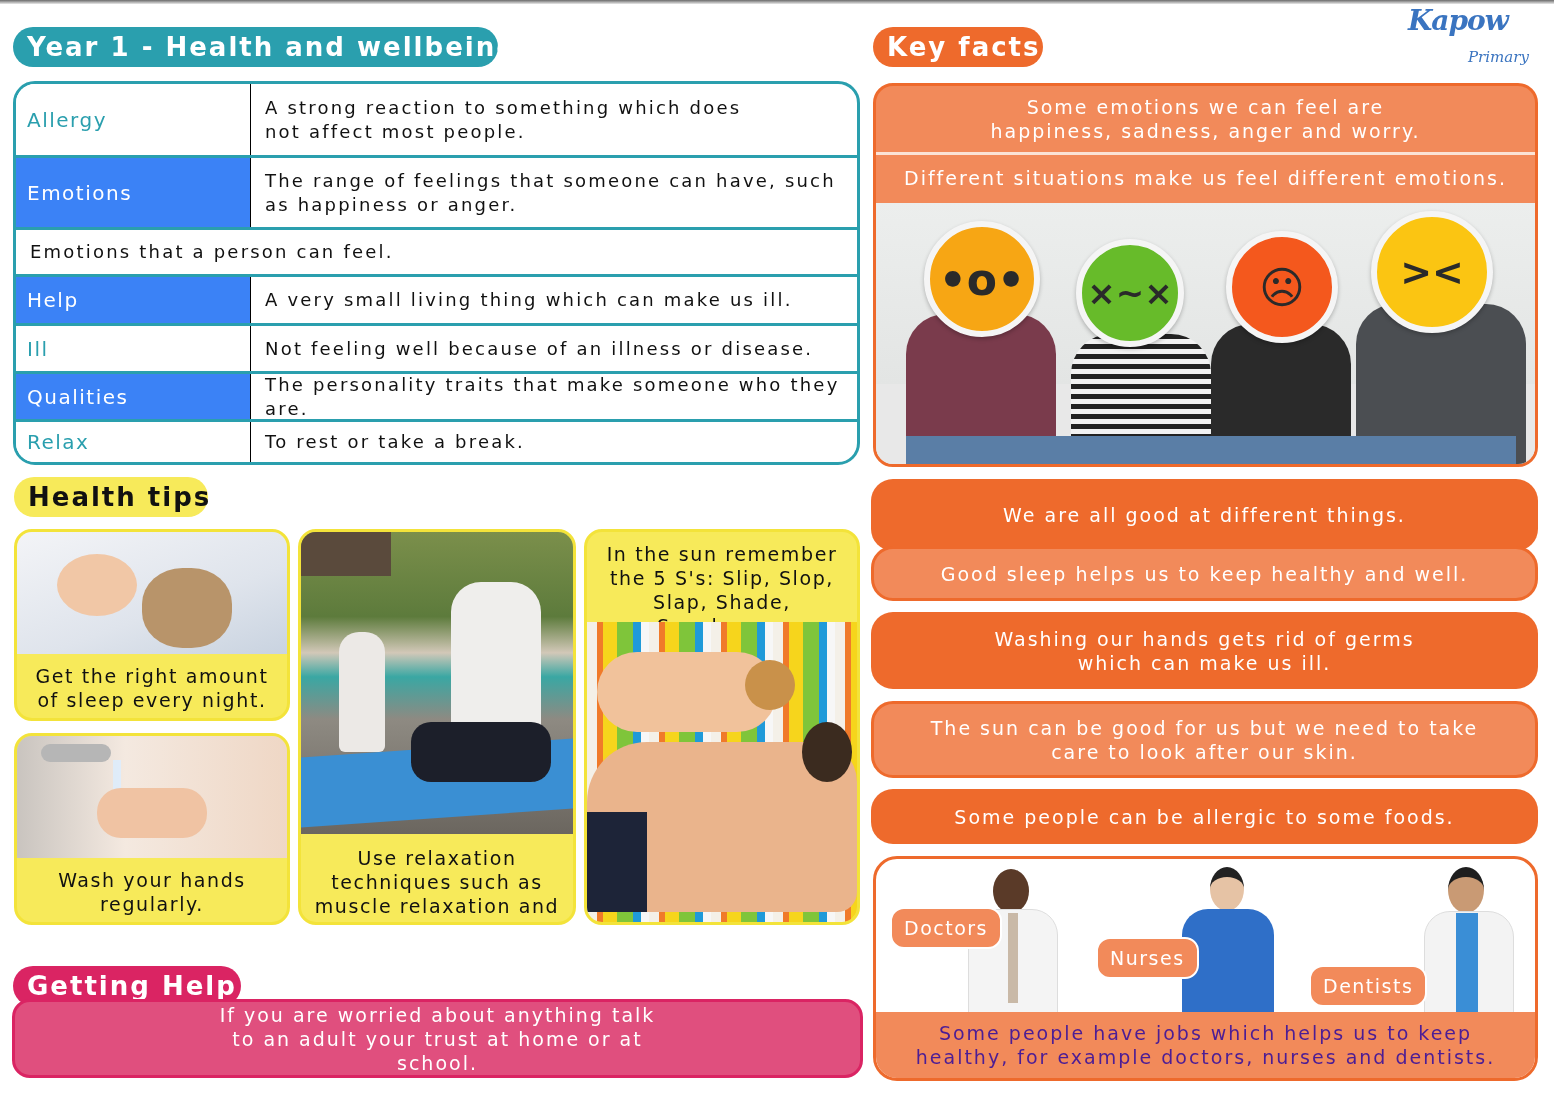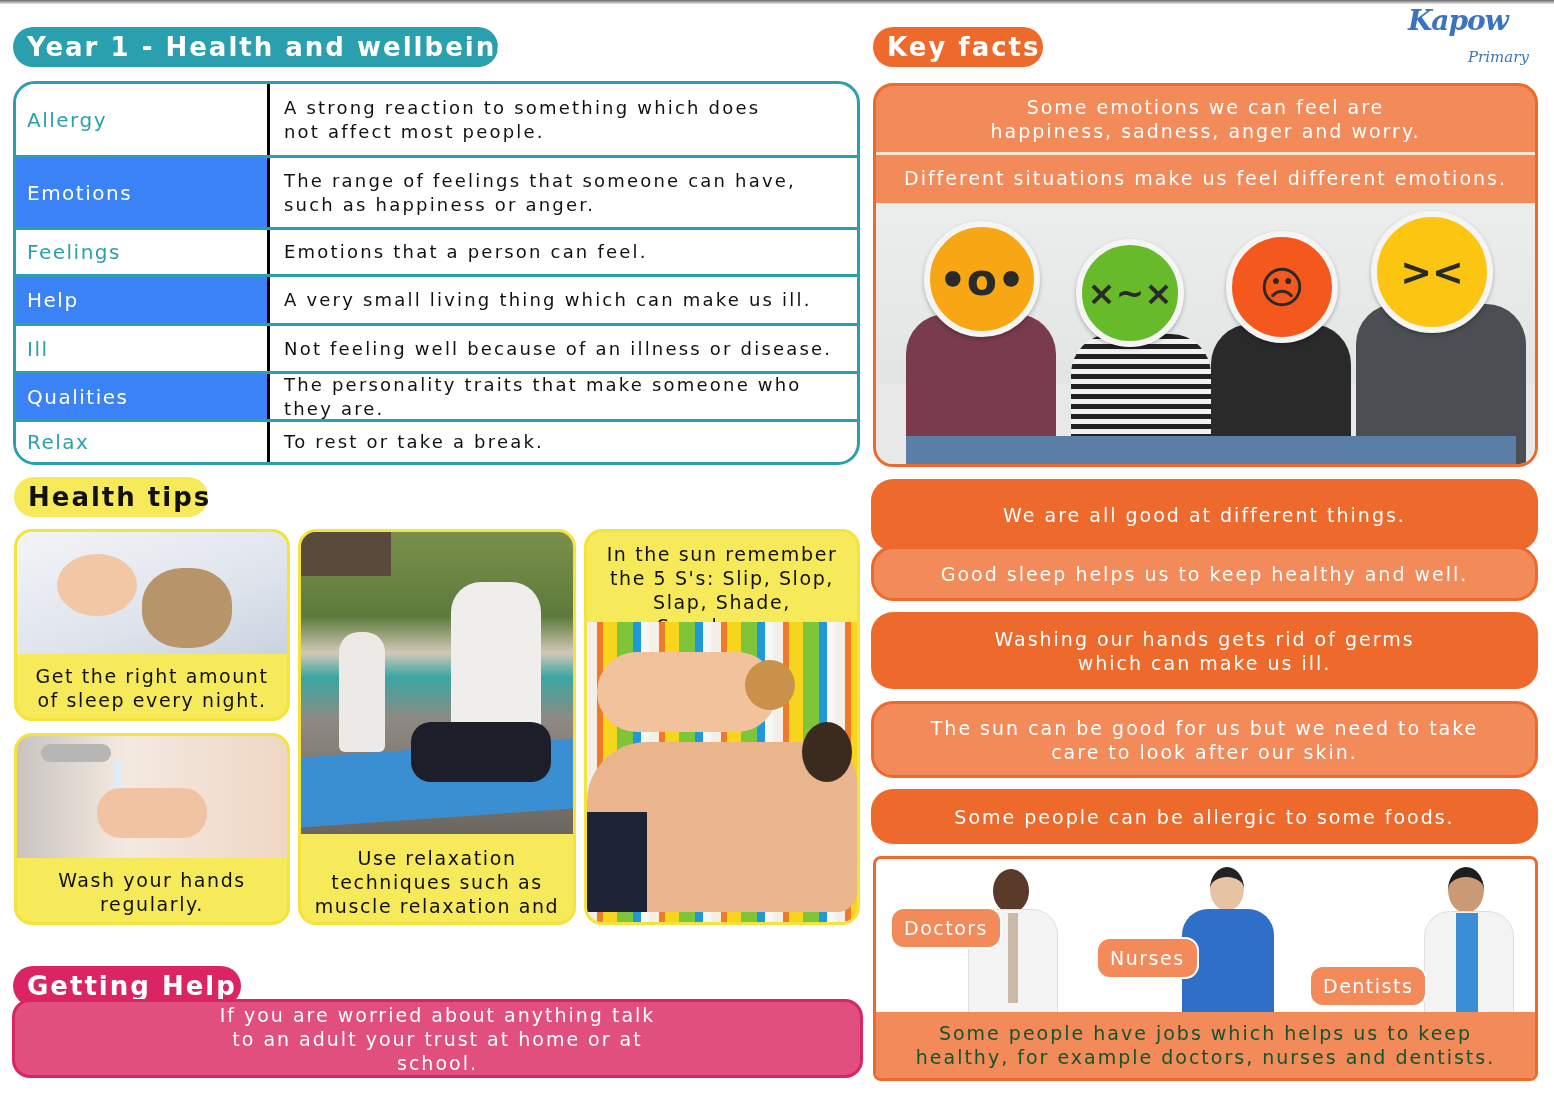--- a/index.html
+++ b/index.html
@@ -12,21 +12,21 @@
   .teal { background: #2a9fae; color: #fff; }
   .orange-t { background: #ee6a2c; color: #fff; }
   .yellow-t { background: #f7ea5a; color: #111; }
   .pink-t { background: #da2463; color: #fff; }
 
   
   .vocab { position: absolute; left: 13px; top: 81px; width: 847px; height: 384px; border: 3px solid #2a9fae;
     border-radius: 22px; overflow: hidden; background: #fff; }
   .vrow { display: flex; border-top: 3px solid #2a9fae; }
   .vrow:first-child { border-top: none; }
-  .vterm { width: 254px; border-right: 3px solid #000000; display: flex; align-items: center; padding-left: 11px;
+  .vterm { width: 235px; border-right: 1px solid #000000; display: flex; align-items: center; padding-left: 11px;
     font-size: 20px; letter-spacing: 1.5px; }
   .vterm.light { background: #fff; color: #2a9fae; }
   .vterm.dark { background: #3b82f6; color: #fff; }
   .vdef { flex: 1; display: flex; align-items: center; padding: 18px 14px; font-size: 18px; letter-spacing: 2.2px; line-height: 24px; color: #111; }
 
   
   .kf-box { position: absolute; left: 873px; top: 83px; width: 665px; height: 384px; border: 3px solid #ee6a2c;
     border-radius: 20px; overflow: hidden; background: #f28a5a; }
   .kf-line1 { height: 69px; display: flex; align-items: center; justify-content: center; text-align: center; color: #fff;
     font-size: 19px; letter-spacing: 2px; line-height: 24px; border-bottom: 3px solid #fbe3d6; }
@@ -34,23 +34,23 @@
   .emoji-photo { position: absolute; left: 0; top: 117px; width: 659px; height: 261px; background: linear-gradient(#eceeed, #dfe1e0); overflow: hidden; }
   .sofa { position: absolute; left: 0; bottom: 0; width: 100%; height: 80px; background: #e8e8e8; }
   .person { position: absolute; bottom: 0; border-radius: 40px 40px 0 0; }
   .face { position: absolute; border-radius: 50%; border: 6px solid #f5f5f5; box-shadow: 0 2px 4px rgba(0,0,0,0.25); display: flex; align-items: center; justify-content: center; font-size: 44px; color: #2a2a2a; font-weight: bold; }
 
   .fact { position: absolute; left: 871px; width: 667px; border-radius: 22px; display: flex; align-items: center; justify-content: center;
     text-align: center; color: #fff; font-size: 19px; letter-spacing: 2px; line-height: 24px; }
   .fact.dark { background: #ee6a2c; }
   .fact.light { background: #f28a5a; border: 3px solid #ee6a2c; }
 
-  .jobs { position: absolute; left: 873px; top: 856px; width: 665px; height: 225px; border: 3px solid #ee6a2c; border-radius: 8px;
+  .jobs { position: absolute; left: 873px; top: 856px; width: 665px; height: 225px; border: 3px solid #ee6a2c; border-radius: 24px;
     overflow: hidden; background: #fff; }
-  .jobs-caption { position: absolute; left: 0; bottom: 0; width: 100%; height: 66px; background: #f28a5a; color: #14532d; text-align: center;
+  .jobs-caption { position: absolute; left: 0; bottom: 0; width: 100%; height: 66px; background: #f28a5a; color: #4c1d95; text-align: center;
     font-size: 19px; letter-spacing: 2px; line-height: 24px; display: flex; align-items: center; justify-content: center; }
   .job-tag { position: absolute; background: #f28a5a; color: #fff; font-size: 19px; letter-spacing: 1.5px; border-radius: 14px;
     padding: 8px 12px; border: 2px solid #fff; }
   .fig { position: absolute; }
 
   
   .tip { position: absolute; background: #f7ea5a; border: 3px solid #f3e33a; border-radius: 18px; overflow: hidden; }
   .tip-text { position: absolute; left: 0; width: 100%; text-align: center; font-size: 19px; letter-spacing: 1.6px; line-height: 24px; color: #111; }
   .img { position: absolute; overflow: hidden; }
 
@@ -71,21 +71,20 @@
 <div class="vocab">
   <div class="vrow" style="height:71px;">
     <div class="vterm light">Allergy</div>
     <div class="vdef" style="padding-right:80px;">A strong reaction to something which does not affect most people.</div>
   </div>
   <div class="vrow" style="height:72px;">
     <div class="vterm dark">Emotions</div>
     <div class="vdef">The range of feelings that someone can have, such as happiness or anger.</div>
   </div>
   <div class="vrow" style="height:47px;">
-    <div class="vterm light">Feelings</div>
     <div class="vdef">Emotions that a person can feel.</div>
   </div>
   <div class="vrow" style="height:49px;">
     <div class="vterm dark">Help</div>
     <div class="vdef">A very small living thing which can make us ill.</div>
   </div>
   <div class="vrow" style="height:48px;">
     <div class="vterm light">Ill</div>
     <div class="vdef">Not feeling well because of an illness or disease.</div>
   </div>

